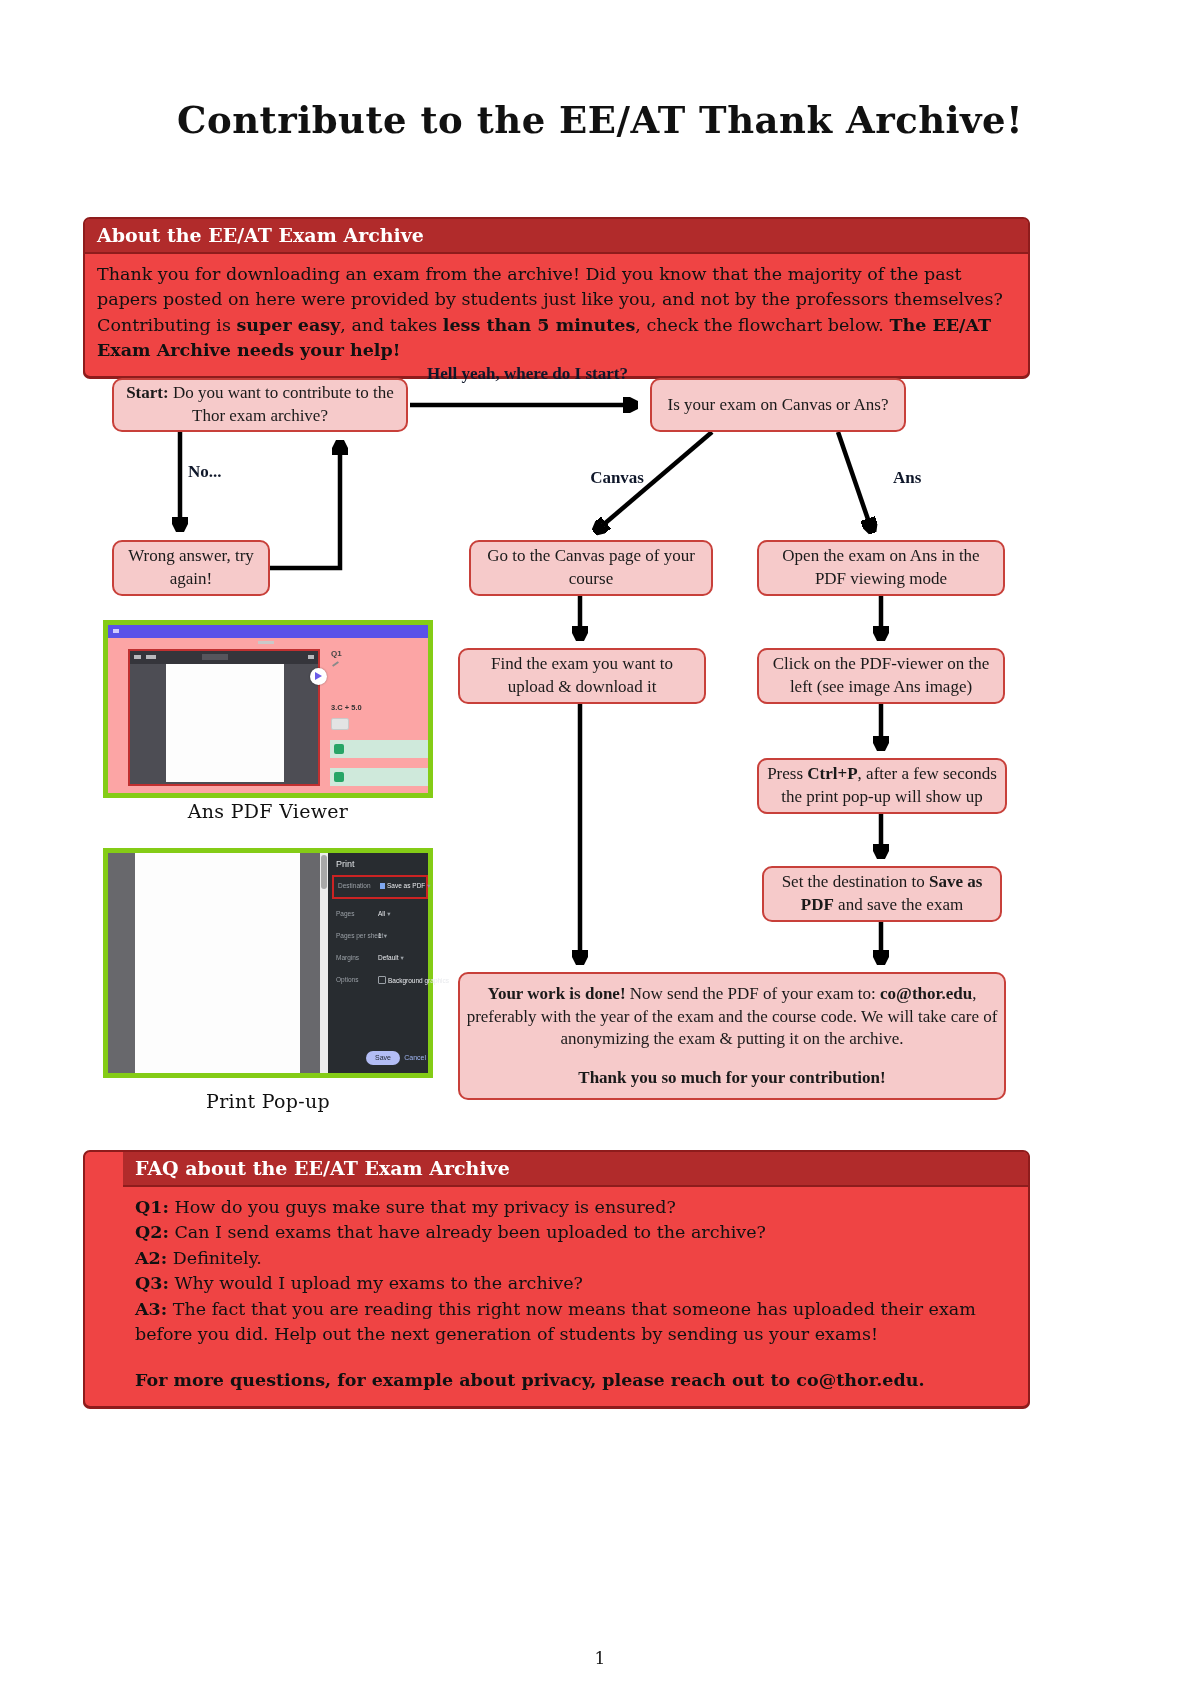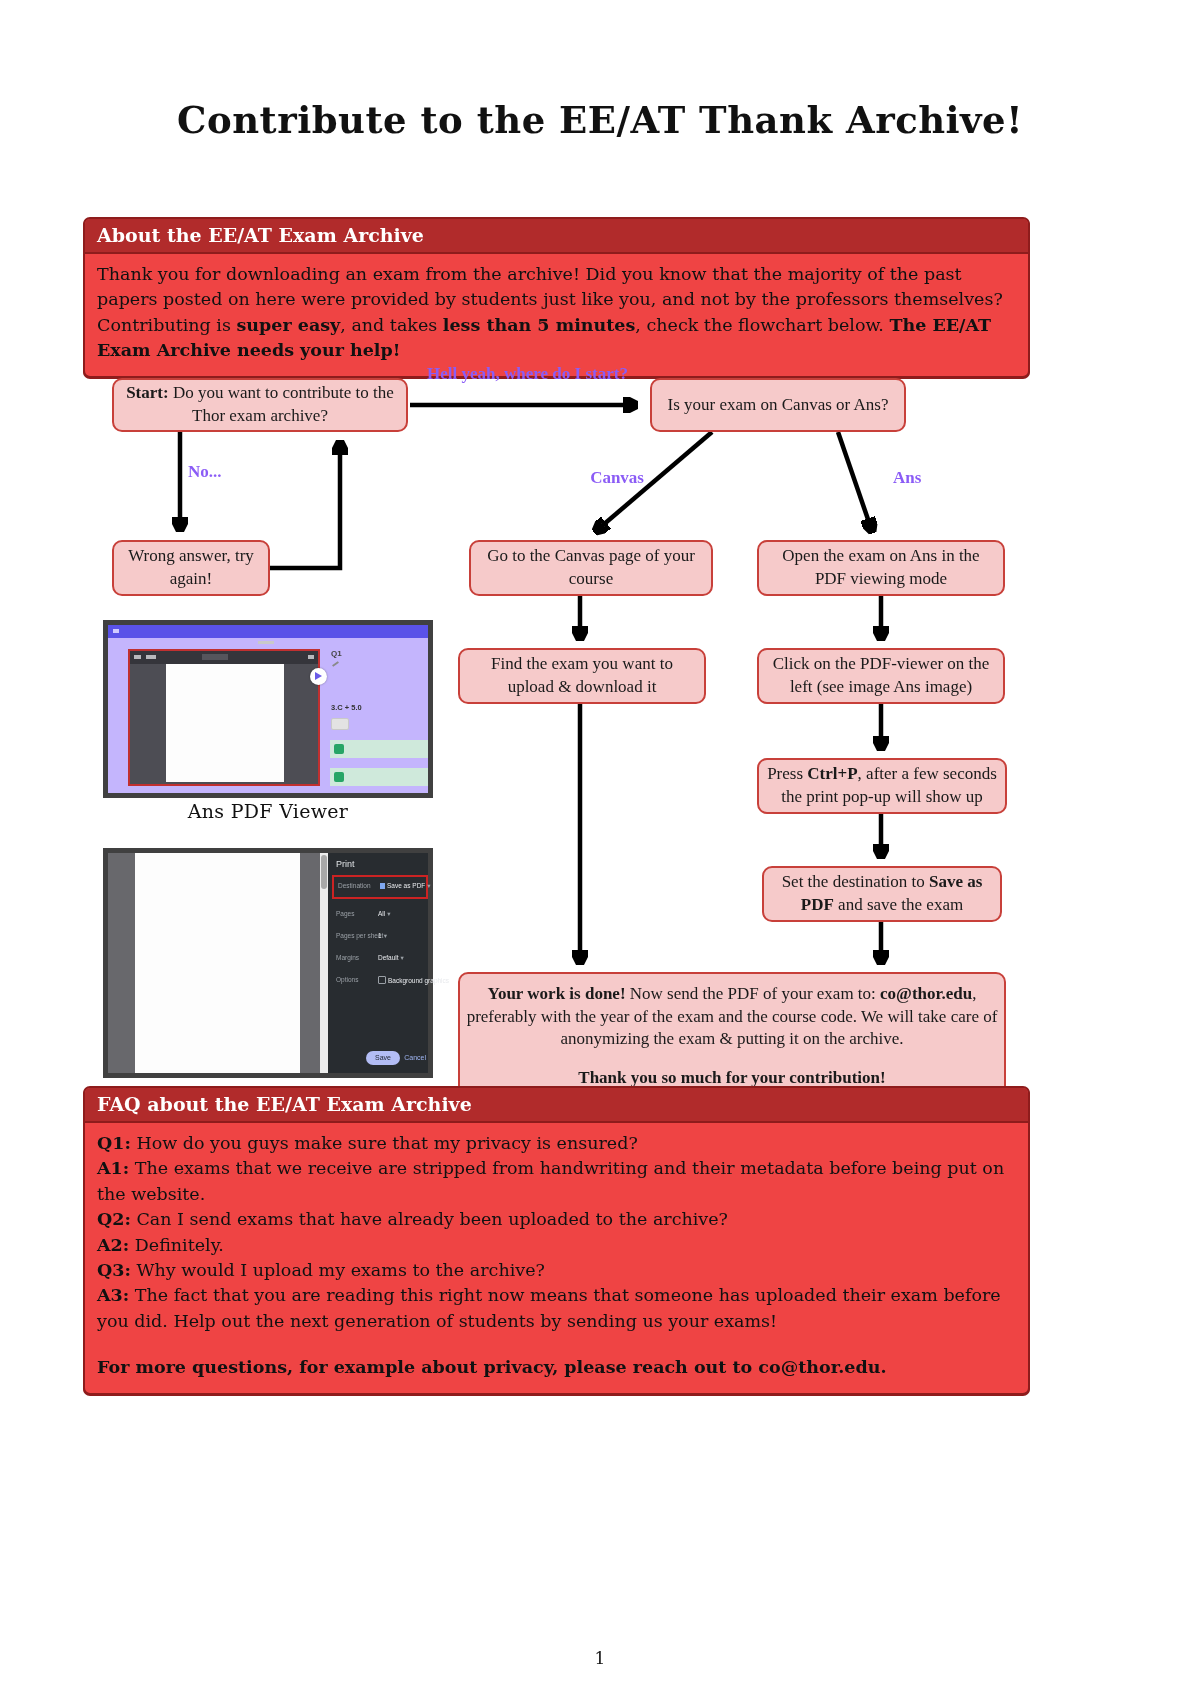--- a/index.html
+++ b/index.html
@@ -33,30 +33,30 @@
   
   .node{
     position:absolute;box-sizing:border-box;
     background:#f6caca;border:2px solid #c8403a;border-radius:10px;
     font-family:"Liberation Serif",serif;font-size:17px;line-height:1.33;
     display:flex;align-items:center;justify-content:center;text-align:center;
     padding:3px 6px;color:#1a1a1a;
   }
   .edge-label{
     position:absolute;font-family:"Liberation Serif",serif;
-    font-weight:bold;font-size:17px;color:#8b5cf6;
+    font-weight:bold;font-size:17px;color:#0f172a;
   }
   #fc-svg{left:0;top:330px;}
   #fc-svg path{stroke:#000;stroke-width:4.5;fill:none;}
   #node-done{flex-direction:column;justify-content:flex-start;padding-top:9px;}
   #node-done .p2{margin-top:16px;font-weight:bold;}
 
   
   .shot{
-    position:absolute;box-sizing:border-box;border:5px solid #404040;background:#c4b5fd;
+    position:absolute;box-sizing:border-box;border:5px solid #84cc16;background:#fca5a5;
     font-family:"Liberation Sans",sans-serif;
   }
   .caption{
     position:absolute;width:330px;text-align:center;font-size:19px;color:#111;
     font-family:"DejaVu Serif",serif;letter-spacing:.3px;
   }
 
   
   #ans-purple-bar{left:0;top:0;width:100%;height:13px;background:#5a52e8;}
   #ans-purple-bar i{position:absolute;left:5px;top:4px;width:6px;height:4px;background:#cfcaff;}
@@ -236,25 +236,24 @@
         <span class="lbl">Options</span>
         <span class="val"><i class="chk"></i><span>Background graphics</span></span>
       </div>
 
       <div id="pp-save">Save</div>
       <div id="pp-cancel">Cancel</div>
     </div>
   </div>
   <div class="caption" style="left:103px;top:1090px;">Print Pop-up</div>
 
-  <div class="abs tcbox" id="faq-box" style="top:1086px;">
+  <div class="abs tcbox" id="faq-box" style="top:1150px;padding-left:38px;">
     <div class="tc-head">FAQ about the EE/AT Exam Archive</div>
     <div class="tc-body">
       <p><span class="b">Q1:</span><span> How do you guys make sure that my privacy is ensured?</span></p>
-      <p><span class="b">A1:</span><span> The exams that we receive are stripped from handwriting and their metadata before being put on the website.</span></p>
       <p><span class="b">Q2:</span><span> Can I send exams that have already been uploaded to the archive?</span></p>
       <p><span class="b">A2:</span><span> Definitely.</span></p>
       <p><span class="b">Q3:</span><span> Why would I upload my exams to the archive?</span></p>
       <p><span class="b">A3:</span><span> The fact that you are reading this right now means that someone has uploaded their exam before you did. Help out the next generation of students by sending us your exams!</span></p>
       <p class="tc-footer">For more questions, for example about privacy, please reach out to co@thor.edu.</p>
     </div>
   </div>
 
   <div class="abs" id="page-num">1</div>
 

